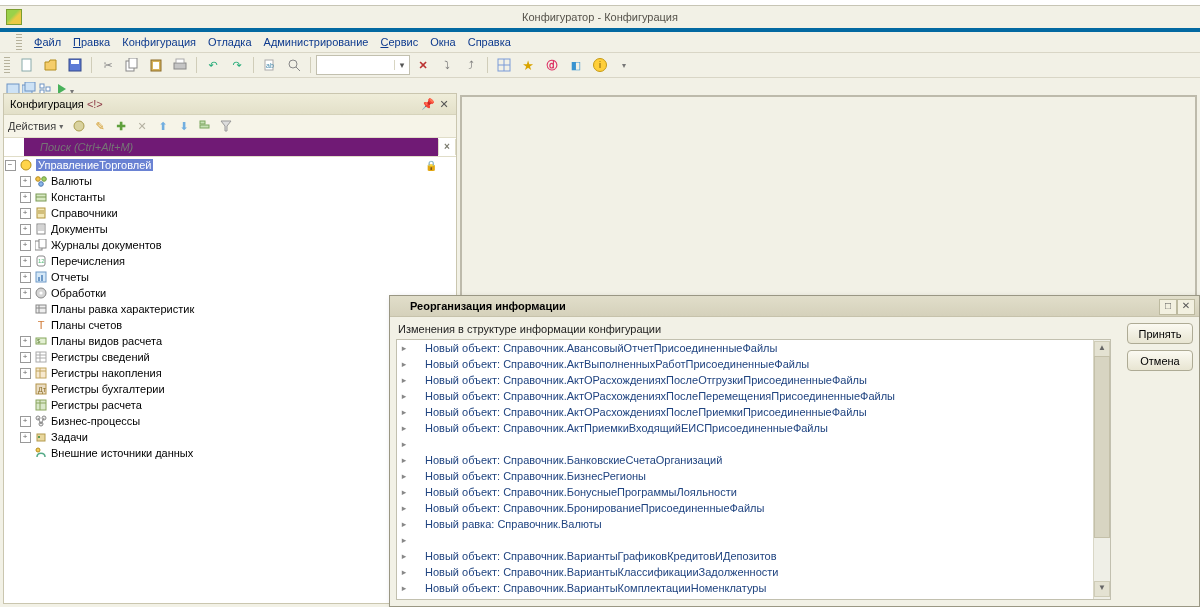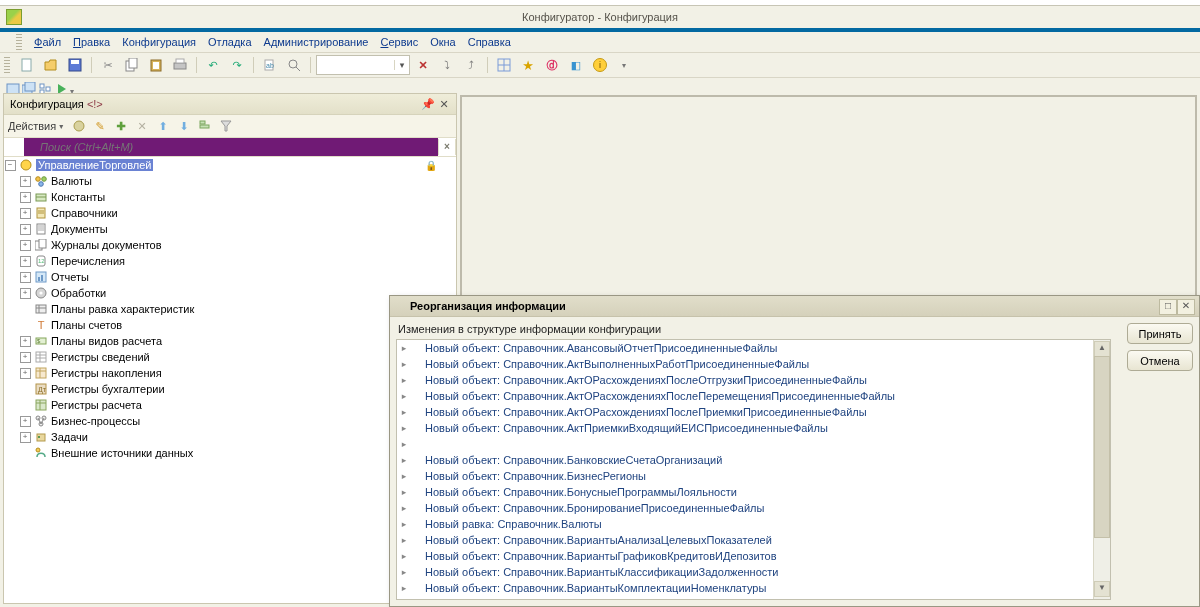--- a/index.html
+++ b/index.html
@@ -876,21 +876,20 @@
                 <div class="row">
                   <span class="tri">▸</span>
                   <span class="txt">Новый объект: Справочник.БронированиеПрисоединенныеФайлы</span>
                 </div>
                 <div class="row">
                   <span class="tri">▸</span>
                   <span class="txt">Новый равка: Справочник.Валюты</span>
                 </div>
                 <div class="row">
                   <span class="tri">▸</span>
-                  <span class="txt">Новый объект: Справочник.ВариантыАнализаЦелевыхПоказателей</span>
                 </div>
                 <div class="row">
                   <span class="tri">▸</span>
                   <span class="txt">Новый объект: Справочник.ВариантыГрафиковКредитовИДепозитов</span>
                 </div>
                 <div class="row">
                   <span class="tri">▸</span>
                   <span class="txt">Новый объект: Справочник.ВариантыКлассификацииЗадолженности</span>
                 </div>
                 <div class="row">

